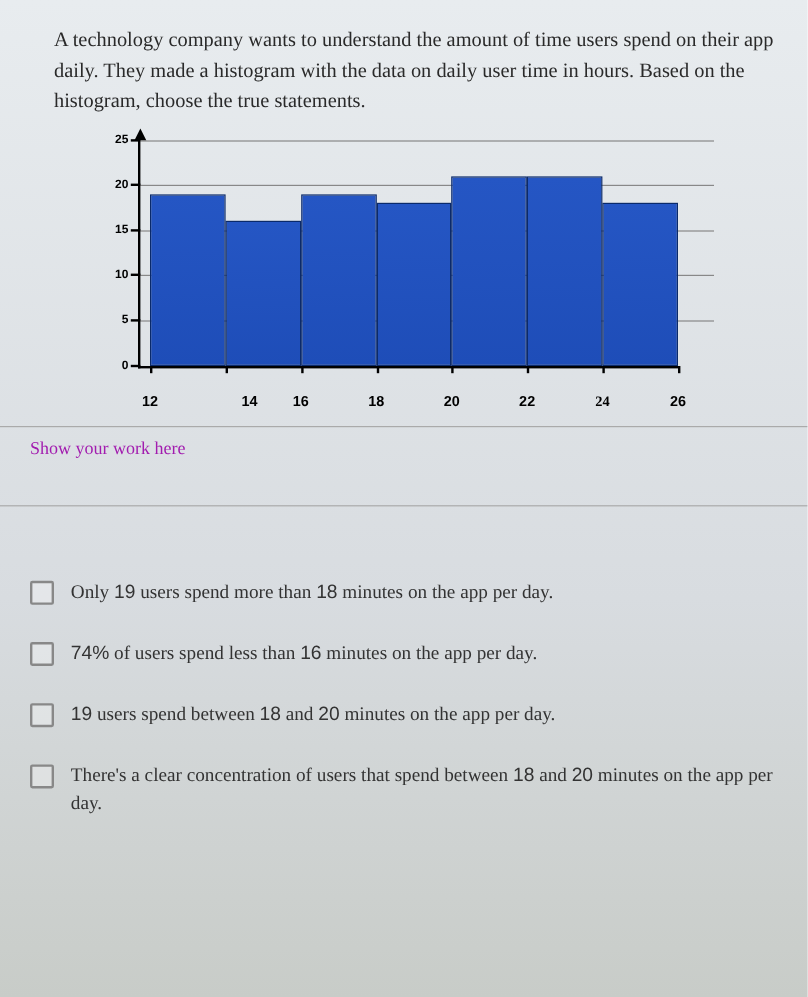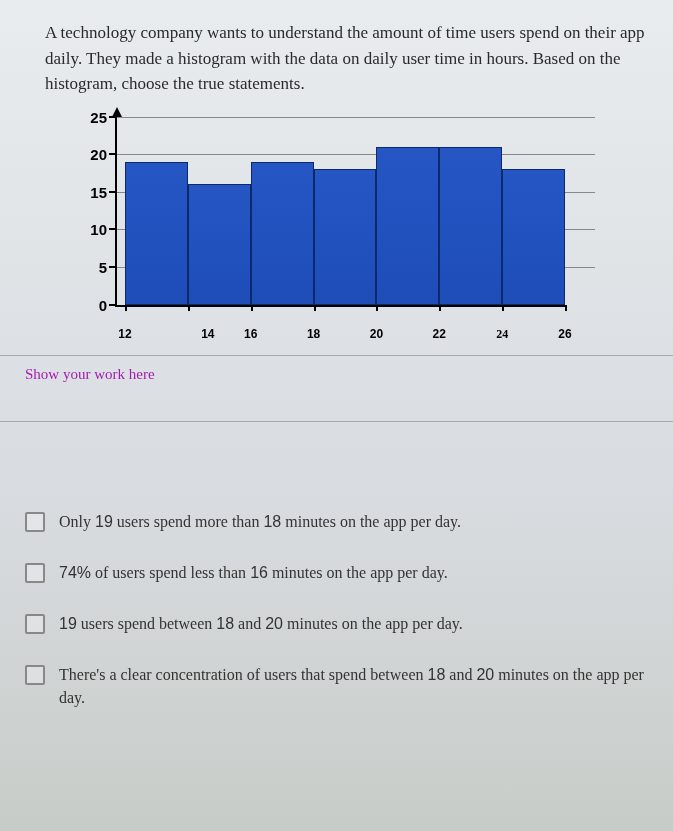--- a/index.html
+++ b/index.html
@@ -52,21 +52,21 @@
     position: absolute;
     left: -8px;
     width: 8px;
     height: 2px;
     background: #000;
   }
   .y-label {
     position: absolute;
     right: 100%;
     transform: translateY(-50%);
-    font-size: 15px;
+    font-size: 10px;
     font-weight: bold;
     padding-right: 10px;
     color: #000;
     font-family: Arial, sans-serif;
   }
   .y-arrow {
     position: absolute;
     left: -5px;
     top: -10px;
     width: 0;
@@ -117,21 +117,21 @@
   .divider {
     border-top: 1px solid #aaa;
     margin: 28px -25px 0 -25px;
   }
   .show-work {
     font-size: 15px;
     color: #a21caf;
     padding: 10px 0;
   }
   .options {
-    margin-top: 88px;
+    margin-top: 60px;
   }
   .option {
     display: flex;
     align-items: flex-start;
     gap: 14px;
     margin-bottom: 28px;
     font-size: 16px;
     color: #333;
     line-height: 1.45;
   }

